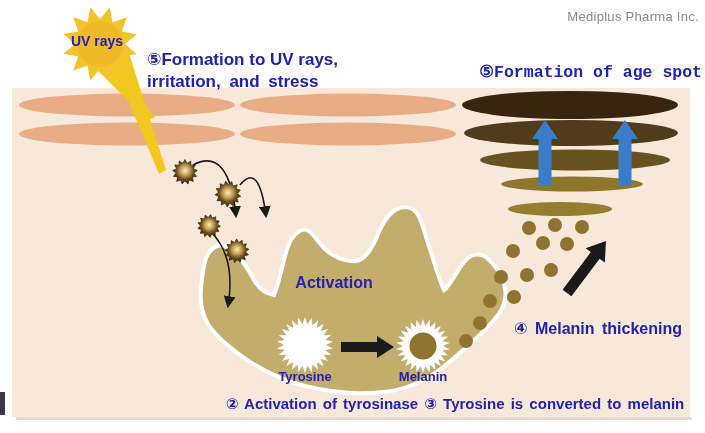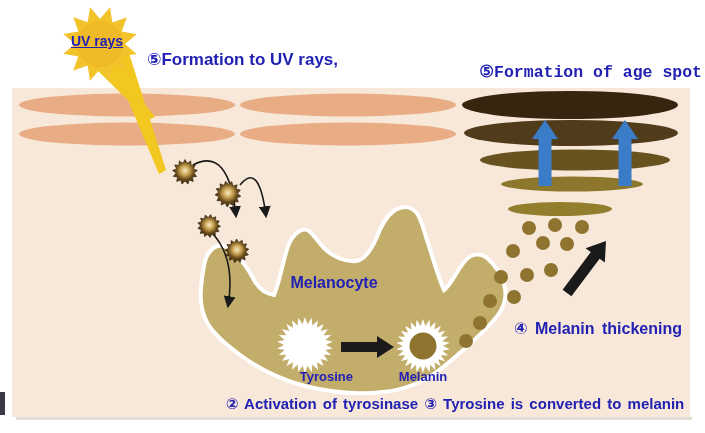--- a/index.html
+++ b/index.html
@@ -4,26 +4,26 @@
 <style>
   html,body{margin:0;padding:0;background:#fff;}
   #stage{
     position:relative;width:705px;height:433px;background:#ffffff;
     font-family:"Liberation Sans","DejaVu Sans",sans-serif;overflow:hidden;
   }
   #art{position:absolute;left:0;top:0;}
   .txt{position:absolute;white-space:nowrap;}
   .blue{color:#2121b3;font-weight:bold;}
   .brand{right:6px;top:9px;font-size:13px;color:#8a8a8a;letter-spacing:.3px;}
-  .uvlabel{left:71px;top:33px;font-size:14px;text-decoration:underline;}
+  .uvlabel{left:71px;top:33px;font-size:14px;}
   .step1{left:147px;top:49px;font-size:17px;line-height:22px;}
   .step1 .l2{word-spacing:4px;}
   .step5{right:3px;top:62px;font-size:16.5px;font-family:Liberation Mono, monospace;}
   .cellname{left:272px;top:274px;width:124px;text-align:center;font-size:16px;}
-  .tyr{left:257px;top:369px;width:96px;text-align:right;font-size:13px;}
+  .tyr{left:257px;top:369px;width:96px;text-align:center;font-size:13px;}
   .mel{left:375px;top:369px;width:96px;text-align:center;font-size:13px;}
   .step4{left:514px;top:319px;font-size:16px;word-spacing:3px;}
   .steps23{left:190px;top:395px;width:530px;text-align:center;font-size:15px;word-spacing:2px;}
 </style>
 </head>
 <body>
 
 <div id="stage">
 
   <svg id="art" width="705" height="433" viewBox="0 0 705 433">
@@ -122,23 +122,25 @@
       <ellipse cx="572" cy="184" rx="71" ry="7.5" fill="#8d772c"></ellipse>
       <ellipse cx="575" cy="160" rx="95" ry="10.5" fill="#68521f"></ellipse>
       <ellipse cx="571" cy="133" rx="107" ry="13" fill="#503c1b"></ellipse>
       <ellipse cx="570" cy="105" rx="108" ry="14" fill="#38250f"></ellipse>
     </g>
 
     <polygon points="538.5,186 538.5,139 532,139 545,120 558,139 551.5,139 551.5,186" fill="#3b7cc9"></polygon>
     <polygon points="618.5,186 618.5,139 612,139 625,120 638,139 631.5,139 631.5,186" fill="#3b7cc9"></polygon>
   </svg>
 
+  <div class="txt brand">Mediplus Pharma Inc.</div>
   <div class="txt blue uvlabel">UV rays</div>
   <div class="txt blue step1">
     <div>⑤Formation to UV rays,</div>
+    <div class="l2">irritation, and stress</div>
   </div>
   <div class="txt blue step5">⑤Formation of age spot</div>
-  <div class="txt blue cellname">Melanocyte</div>
+  <div class="txt blue cellname">Activation</div>
   <div class="txt blue tyr">Tyrosine</div>
   <div class="txt blue step4">④ Melanin thickening</div>
   <div class="txt blue mel">Melanin</div>
   <div class="txt blue steps23">② Activation of tyrosinase ③ Tyrosine is converted to melanin</div>
 </div>
 
 </body></html>

